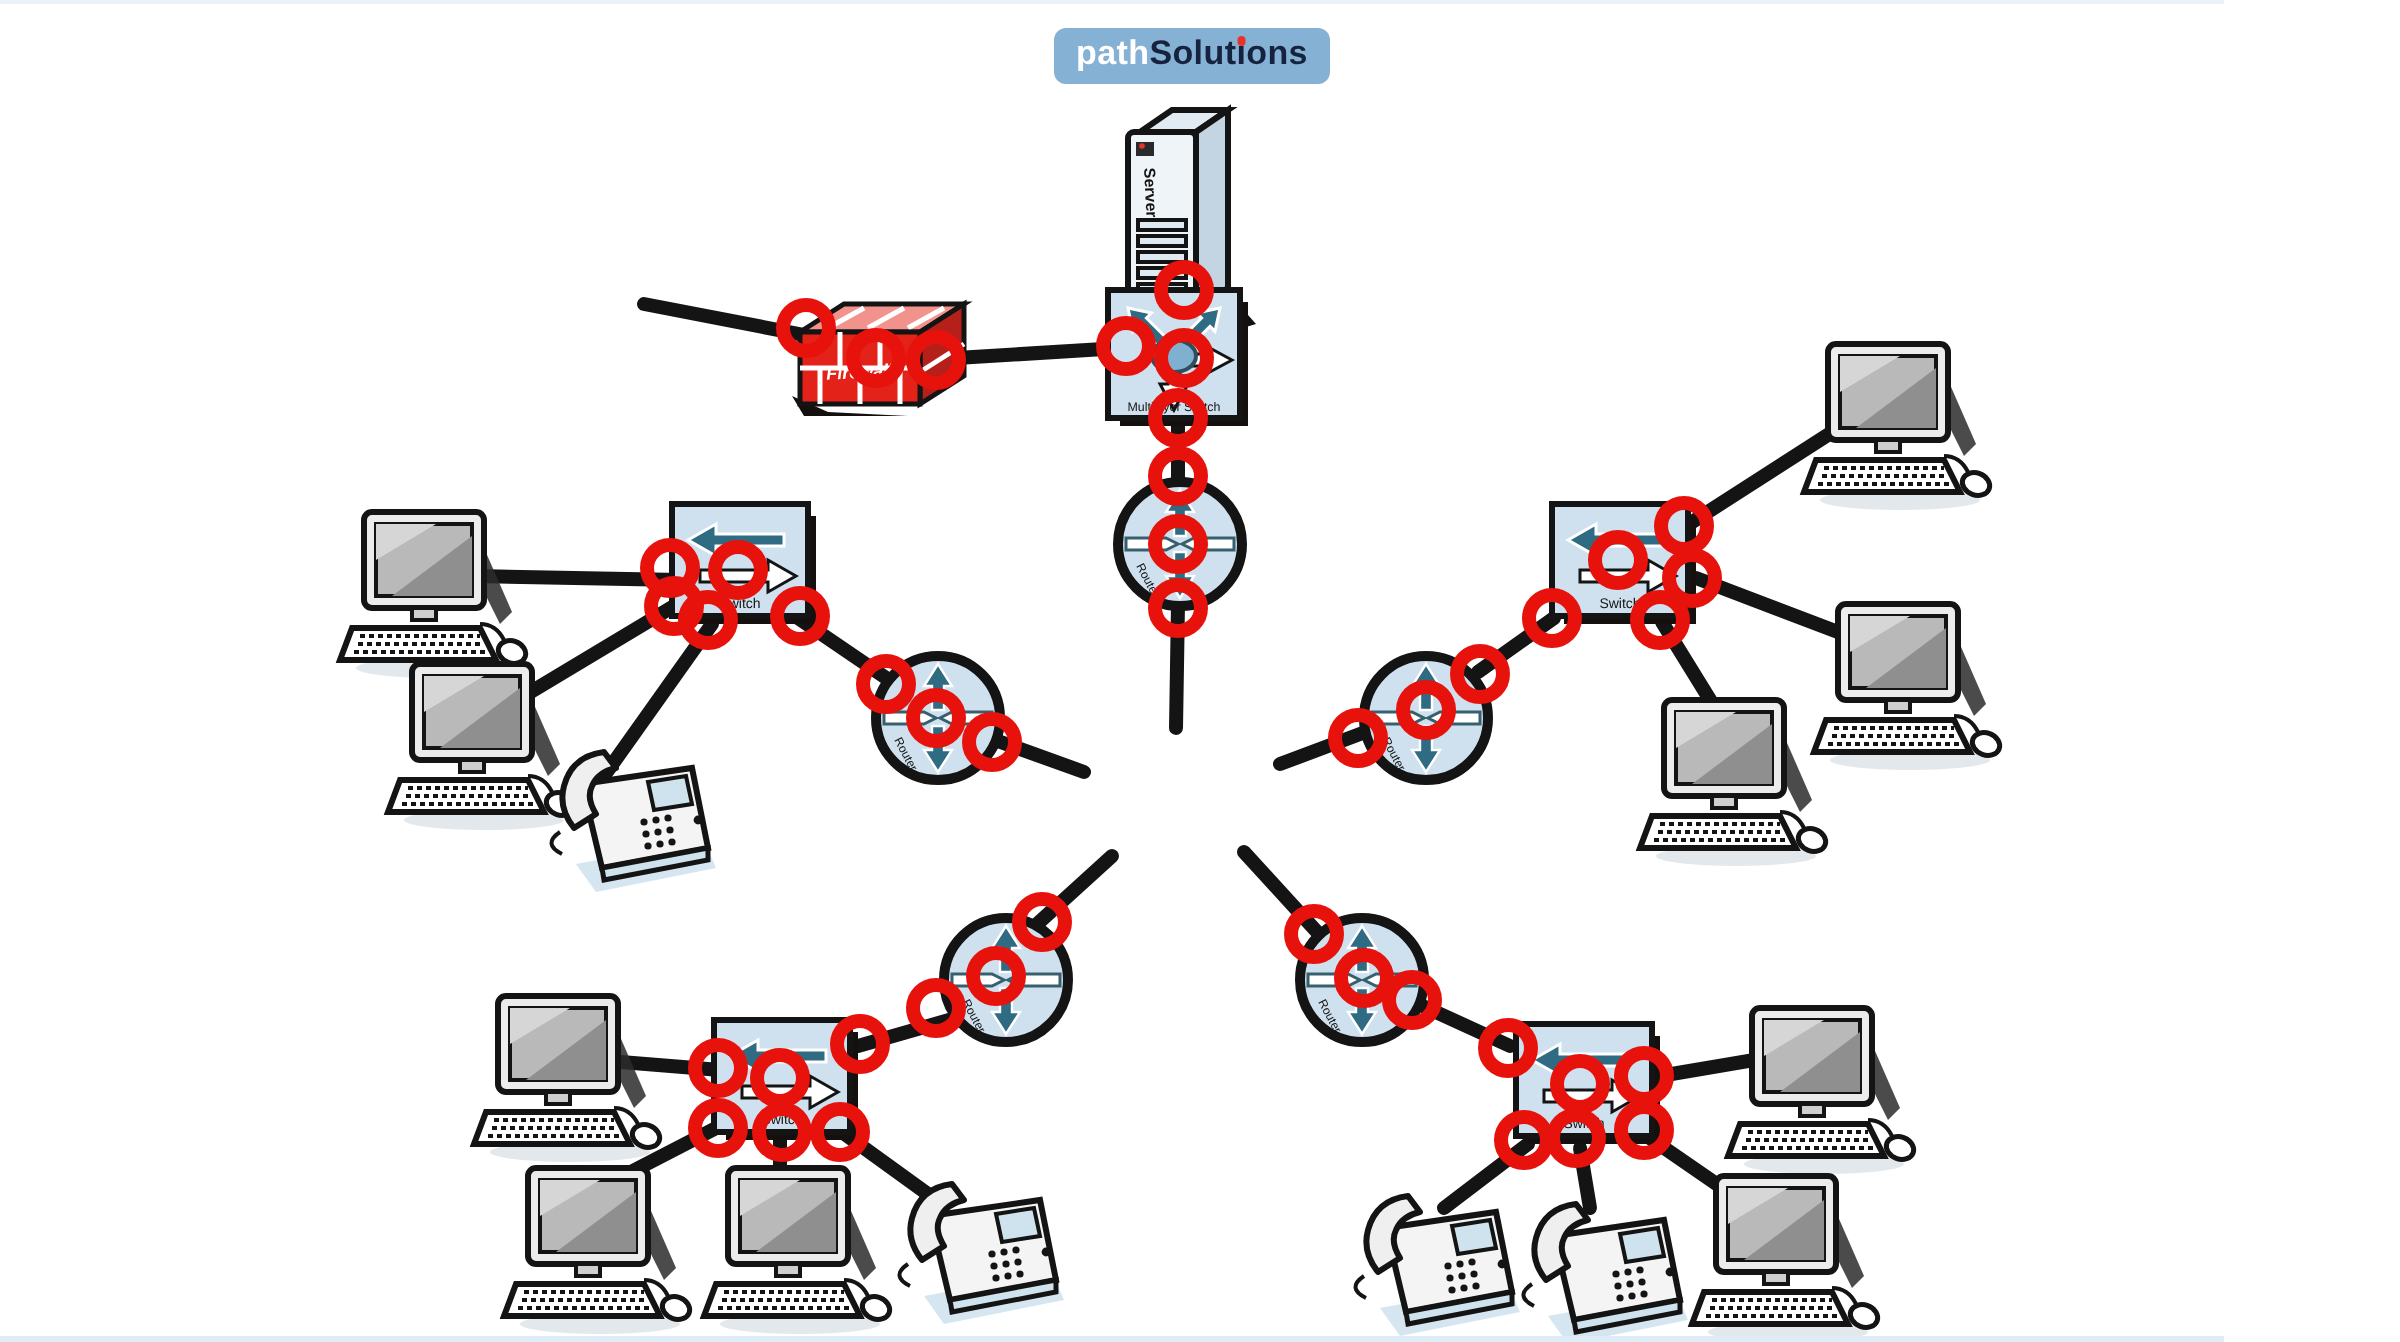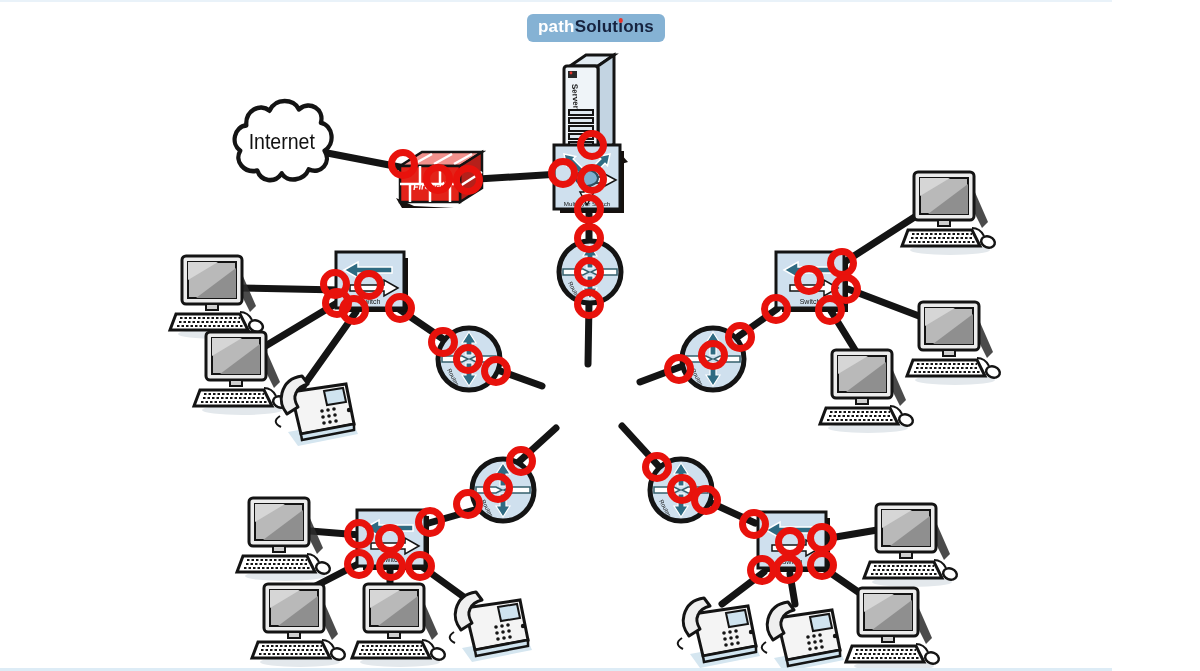--- a/index.html
+++ b/index.html
@@ -65,26 +65,20 @@
       <line x1="298" y1="528" x2="360" y2="533" stroke="#141414" stroke-width="7" stroke-linecap="round"></line>
       <line x1="300" y1="592" x2="360" y2="561" stroke="#141414" stroke-width="7" stroke-linecap="round"></line>
       <line x1="390" y1="592" x2="390" y2="564" stroke="#141414" stroke-width="7" stroke-linecap="round"></line>
       <line x1="468" y1="598" x2="421" y2="564" stroke="#141414" stroke-width="7" stroke-linecap="round"></line>
       <line x1="707" y1="499" x2="755" y2="521" stroke="#141414" stroke-width="7" stroke-linecap="round"></line>
       <line x1="824" y1="537" x2="895" y2="525" stroke="#141414" stroke-width="7" stroke-linecap="round"></line>
       <line x1="764" y1="570" x2="722" y2="602" stroke="#141414" stroke-width="7" stroke-linecap="round"></line>
       <line x1="790" y1="572" x2="795" y2="602" stroke="#141414" stroke-width="7" stroke-linecap="round"></line>
       <line x1="822" y1="565" x2="880" y2="605" stroke="#141414" stroke-width="7" stroke-linecap="round"></line>
     </svg>
-<div class="node n-cloud-lg" style="left: 228px; top: 90px;">
-    <svg viewBox="0 0 180 150" preserveAspectRatio="none">
-      <path d="M48,118 C26,122 10,104 20,88 C4,78 10,52 30,50 C28,28 52,16 68,28 C78,8 108,10 116,26 C134,12 158,26 152,46 C172,50 176,78 158,88 C170,106 152,124 132,116 C124,134 96,136 88,122 C76,138 54,134 48,118 Z" fill="#ffffff" stroke="#141414" stroke-width="7" stroke-linejoin="round"></path>
-      <text class="node-label" x="88" y="85" font-size="32" fill="#111" text-anchor="middle">Internet</text>
-    </svg>
-  </div>
     <div class="node n-firewall" style="left: 392px; top: 144px;">
     <svg viewBox="0 0 92 62">
       <polygon points="4,52 22,60 62,62 10,62" fill="#15100d"></polygon>
       <polygon points="8,20 30,6 90,6 68,20" fill="#f2928d" stroke="#141414" stroke-width="2.5"></polygon>
       <line x1="40" y1="8" x2="22" y2="18" stroke="#fff" stroke-width="2.5"></line>
       <line x1="60" y1="8" x2="42" y2="18" stroke="#fff" stroke-width="2.5"></line>
       <line x1="80" y1="8" x2="62" y2="18" stroke="#fff" stroke-width="2.5"></line>
       <polygon points="68,20 90,6 90,42 68,56" fill="#b5201a" stroke="#141414" stroke-width="2.5"></polygon>
       <line x1="68" y1="40" x2="90" y2="26" stroke="#fff" stroke-width="2.5"></line>
       <rect x="8" y="20" width="60" height="36" fill="#e32319" stroke="#141414" stroke-width="2.5"></rect>

